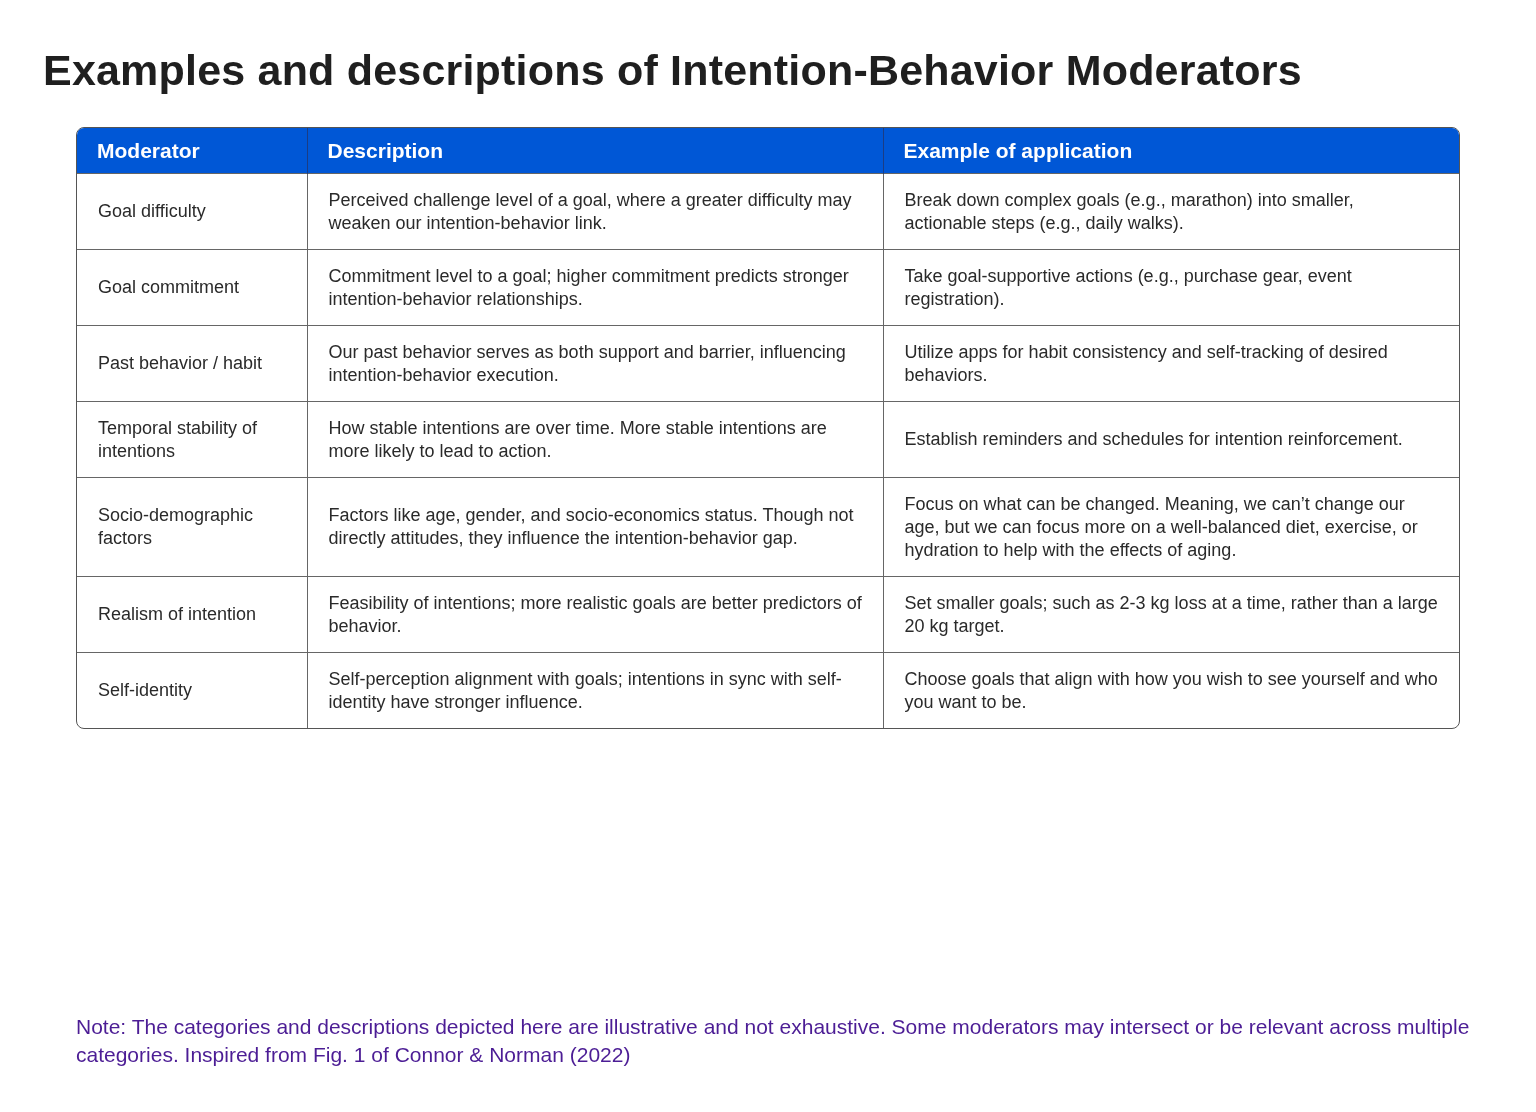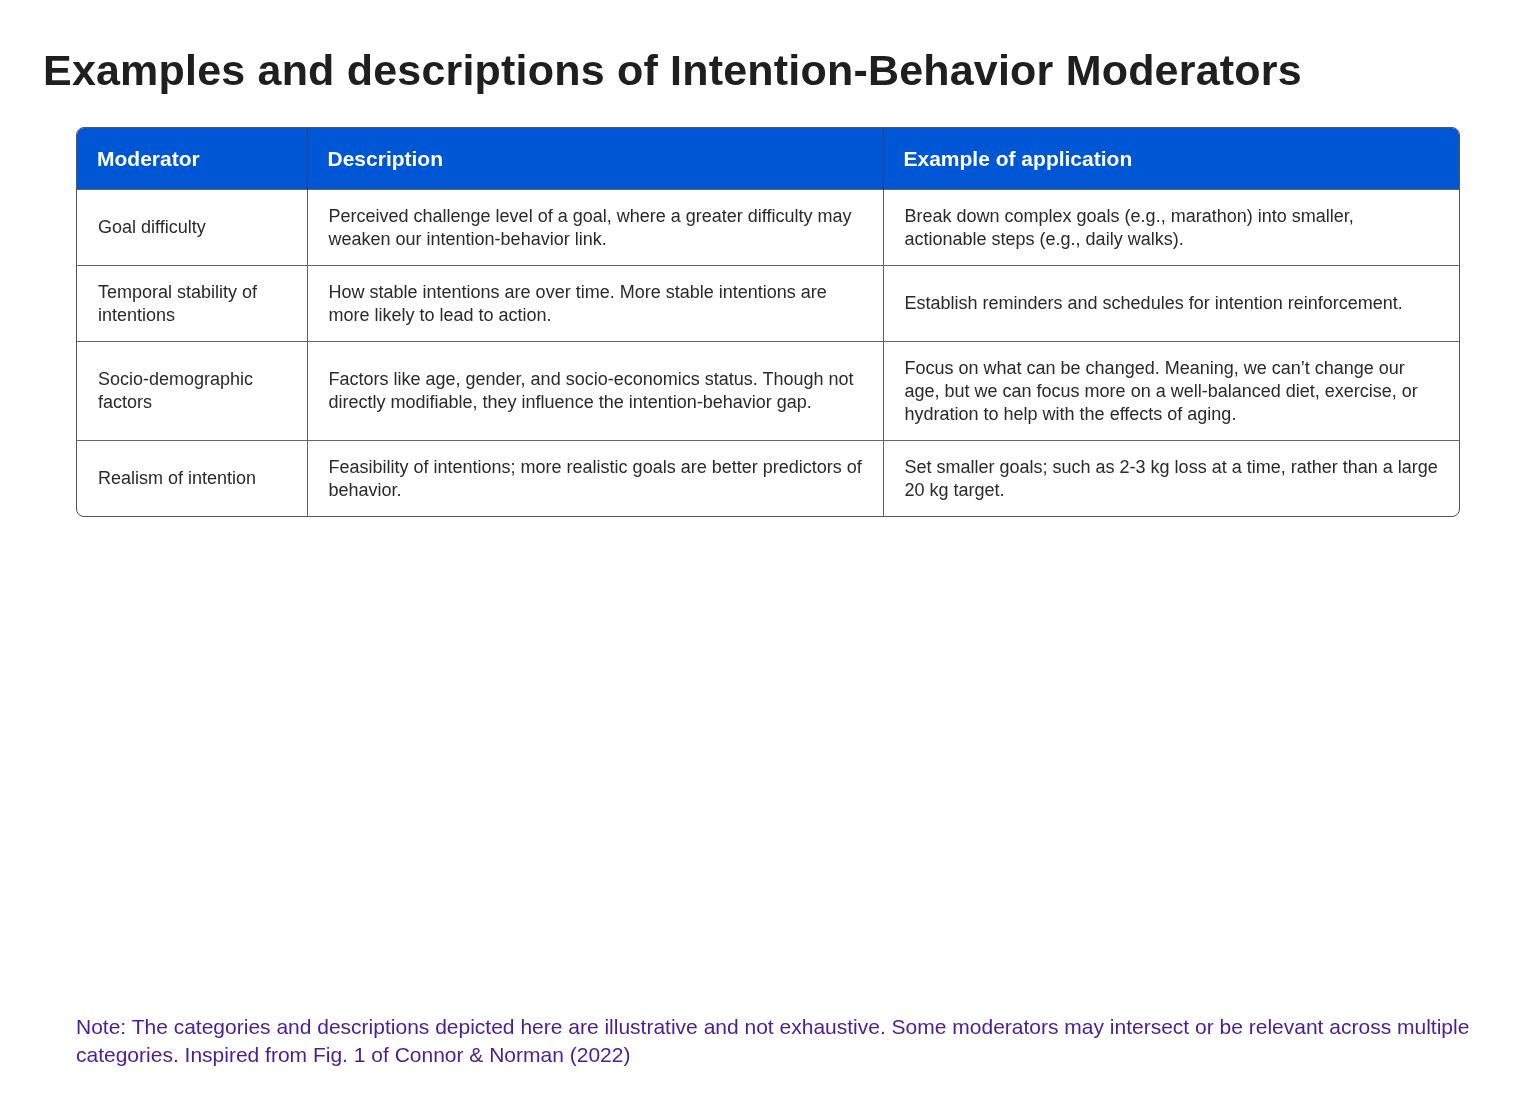--- a/index.html
+++ b/index.html
@@ -14,21 +14,21 @@
   .table-wrap {
     position: absolute; left: 76px; top: 127px; width: 1382px;
     border: 1.5px solid #555; border-radius: 8px; overflow: hidden;
   }
   table { border-collapse: collapse; width: 100%; table-layout: fixed; }
   col.c1 { width: 230px; }
   col.c2 { width: 576px; }
   col.c3 { width: 576px; }
   thead th {
     background: #0057d6; color: #ffffff; text-align: left;
-    font-size: 21px; font-weight: bold; height: 61px; padding: 0 20px;
+    font-size: 21px; font-weight: bold; height: 45px; padding: 0 20px;
     border-right: 1.5px solid #1b3d85;
   }
   thead th:last-child { border-right: none; }
   tbody td {
     font-size: 18px; line-height: 23px; color: #2a2a2a; vertical-align: middle;
     padding: 0 20px 0 21px; border-top: 1.5px solid #666; border-right: 1.5px solid #666;
     height: 75px;
   }
   tbody td:last-child { border-right: none; }
   tbody tr.tall td { height: 98px; }
@@ -56,31 +56,46 @@
         <th>Example of application</th>
       </tr>
     </thead>
     <tbody>
       <tr>
         <td>Goal difficulty</td>
         <td>Perceived challenge level of a goal, where a greater difficulty may weaken our intention-behavior link.</td>
         <td>Break down complex goals (e.g., marathon) into smaller, actionable steps (e.g., daily walks).</td>
       </tr>
       <tr>
+        <td>Goal commitment</td>
+        <td>Commitment level to a goal; higher commitment predicts stronger intention-behavior relationships.</td>
+        <td>Take goal-supportive actions (e.g., purchase gear, event registration).</td>
+      </tr>
+      <tr>
+        <td>Past behavior / habit</td>
+        <td>Our past behavior serves as both support and barrier, influencing intention-behavior execution.</td>
+        <td>Utilize apps for habit consistency and self-tracking of desired behaviors.</td>
+      </tr>
+      <tr>
         <td>Temporal stability of intentions</td>
         <td>How stable intentions are over time. More stable intentions are more likely to lead to action.</td>
         <td>Establish reminders and schedules for intention reinforcement.</td>
       </tr>
       <tr class="tall">
         <td>Socio-demographic factors</td>
-        <td>Factors like age, gender, and socio-economics status. Though not directly modifiable, they influence the intention-behavior gap.</td>
+        <td>Factors like age, gender, and socio-economics status. Though not directly attitudes, they influence the intention-behavior gap.</td>
         <td>Focus on what can be changed. Meaning, we can’t change our age, but we can focus more on a well-balanced diet, exercise, or hydration to help with the effects of aging.</td>
       </tr>
       <tr>
         <td>Realism of intention</td>
         <td>Feasibility of intentions; more realistic goals are better predictors of behavior.</td>
         <td>Set smaller goals; such as 2-3 kg loss at a time, rather than a large 20 kg target.</td>
+      </tr>
+      <tr>
+        <td>Self-identity</td>
+        <td>Self-perception alignment with goals; intentions in sync with self-identity have stronger influence.</td>
+        <td>Choose goals that align with how you wish to see yourself and who you want to be.</td>
       </tr>
     </tbody>
   </table>
 </div>
 
 <div class="note">Note: The categories and descriptions depicted here are illustrative and not exhaustive. Some moderators may intersect or be relevant across multiple categories. Inspired from Fig. 1 of Connor &amp; Norman (2022)</div>
 
 </body></html>

